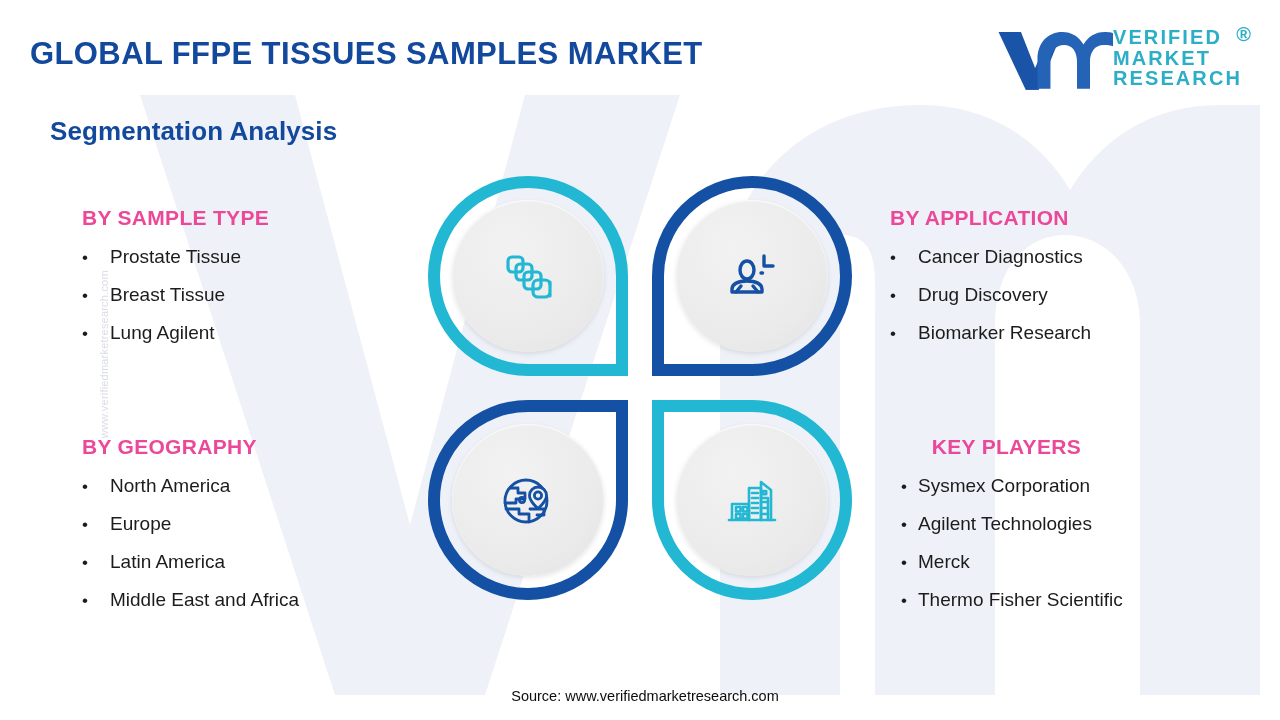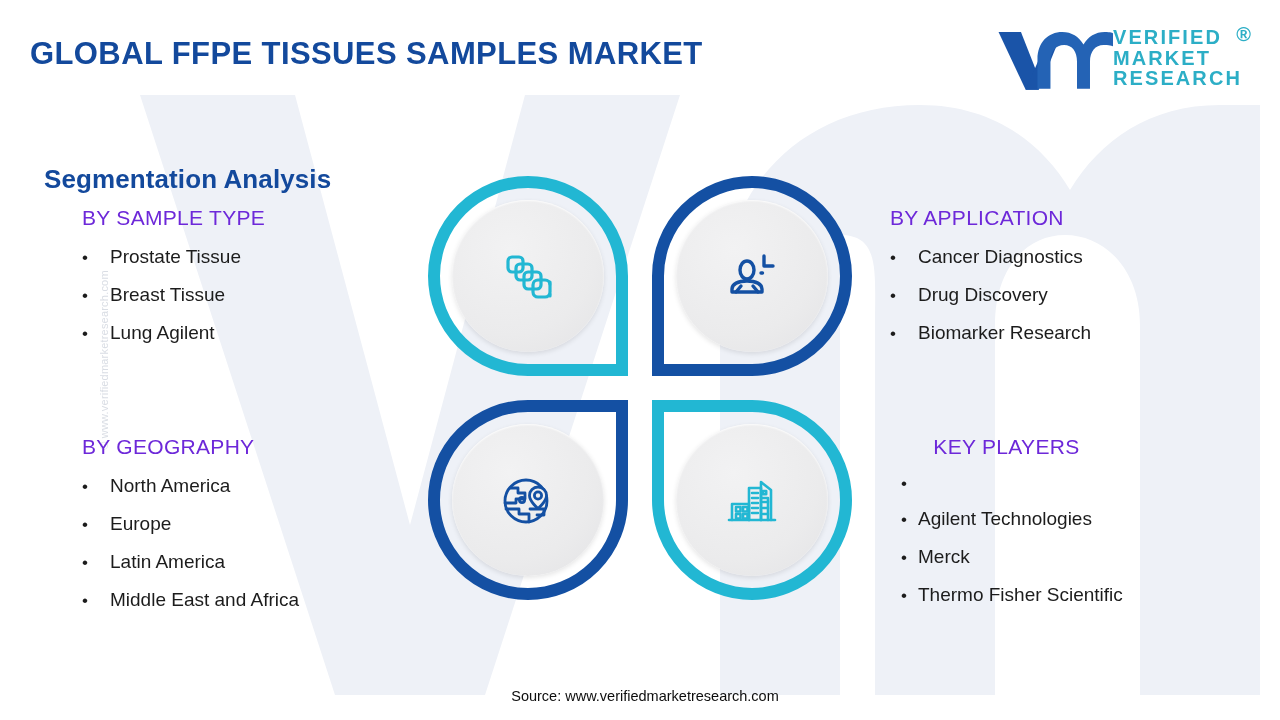--- a/index.html
+++ b/index.html
@@ -20,23 +20,23 @@
   .wm-layer { position:absolute; inset:0; overflow:hidden; z-index:0; pointer-events:none; }
   .wm-svg { position:absolute; left:80px; top:95px; width:1180px; height:600px; }
 
   
   .title {
     position:absolute; left:30px; top:36px;
     font-size:31px; font-weight:700; letter-spacing:.4px;
     color:#13499c; white-space:nowrap; z-index:5;
   }
   .subtitle {
-    position:absolute; left:44px; top:116px;
+    position:absolute; left:50px; top:116px;
     font-size:26px; font-weight:600; letter-spacing:.1px;
-    color:#13499c; white-space:nowrap; z-index:5;margin-top:48px;
+    color:#13499c; white-space:nowrap; z-index:5;
   }
 
   
   .logo { position:absolute; right:38px; top:26px; z-index:6; display:flex; align-items:center; }
   .logo-mark { width:118px; height:64px; }
   .logo-text { position:relative; display:flex; flex-direction:column; line-height:1.02; }
   .logo-text span {
     font-size:20px; font-weight:700; letter-spacing:2.1px; color:#2caec6;
     white-space:nowrap;
   }
@@ -68,22 +68,22 @@
     width:152px; height:152px; border-radius:50%;
     background:radial-gradient(circle at 38% 32%, #f2f2f3 0%, #ebebec 62%, #e3e3e5 100%);
     box-shadow:0 2px 5px rgba(0,0,0,.10), inset 0 1px 2px rgba(255,255,255,.9);
     display:flex; align-items:center; justify-content:center;
   }
   .disc svg { display:block; }
 
   
   .seg { position:absolute; z-index:5; }
   .seg-title {
-    font-size:21px; font-weight:400; letter-spacing:.3px;
-    color:#6d28d9; margin-bottom:16px; white-space:nowrap;
+    font-size:21px; font-weight:700; letter-spacing:.3px;
+    color:#ec4899; margin-bottom:16px; white-space:nowrap;
   }
   .seg ul { list-style:none; }
   .seg li {
     display:flex; align-items:baseline;
     font-size:19px; color:#1c1c1c; margin-bottom:16px;
     white-space:nowrap; font-weight:400;
   }
   .seg li .bullet {
     width:28px; flex:0 0 28px;
     font-size:17px; line-height:1; color:#1c1c1c;
@@ -272,20 +272,21 @@
           <span>Middle East and Africa</span>
         </li>
     </ul>
   </div>
 
   <div class="seg s-key">
     <div class="seg-title">KEY PLAYERS</div>
     <ul>
       <li>
           <span class="bullet">•</span>
+          <span>Sysmex Corporation</span>
         </li>
       <li>
           <span class="bullet">•</span>
           <span>Agilent Technologies</span>
         </li>
       <li>
           <span class="bullet">•</span>
           <span>Merck</span>
         </li>
       <li>

